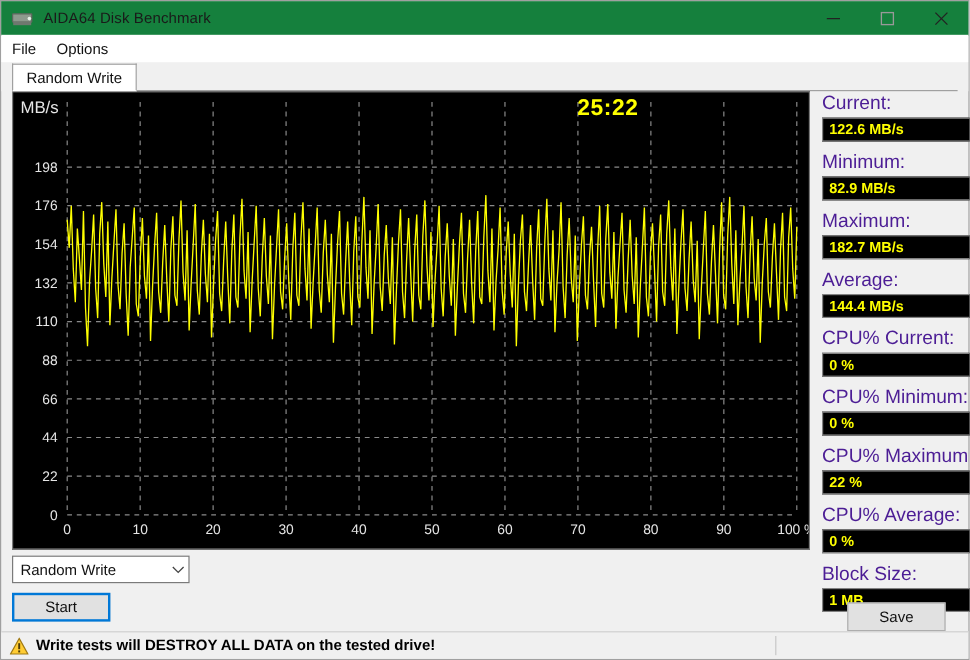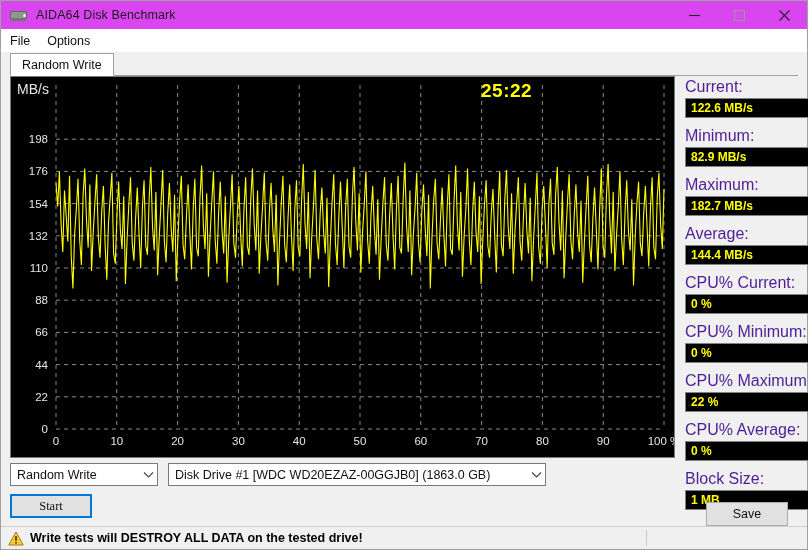--- a/index.html
+++ b/index.html
@@ -14,21 +14,21 @@
     position: relative;
     width: 808px; height: 550px;
     background: #f0f0f0;
     border: 1px solid #a0a0a0;
     display: flex; flex-direction: column;
   }
 
   
   #titlebar {
     height: 29px; min-height: 29px;
-    background: #d946ef;
+    background: #15803d;
     display: flex; align-items: center;
     border-bottom: 1px solid #ffffff;
     justify-content: space-between;
   }
   #title-icon {
     width: 18px; height: 16px;
     margin-left: 9px; margin-right: 8px;
     position: relative; flex: 0 0 auto;
   }
   #title-icon .drive-body {
@@ -188,21 +188,21 @@
     background: #e1e1e1;
     border: 1px solid #adadad;
     display: flex; align-items: center; justify-content: center;
     font-size: 12.5px; color: #111;
   }
   .btn.focused {
     border: 2px solid #0078d7;
     background: #e1e1e1;
   }
   .btn.disabled { color: #a0a0a0; background: #e4e4e4; border-color: #c8c8c8; }
-  #btn-start { margin-right: 10px; font-family: Liberation Serif, serif; }
+  #btn-start { margin-right: 10px; }
   #btn-save { margin-left: auto; margin-right: 10px; margin-top: 16px; }
 
   
   #statusbar {
     margin-top: 7px;
     height: 20px; min-height: 23px;
     background: #f0f0f0;
     border-top: 1px solid #d0d0d0;
     display: flex; align-items: center;
     padding-left: 7px;
@@ -373,28 +373,20 @@
 
   <div id="rowselect">
     <div class="combo" id="combo-test">
       <div class="combo-text">Random Write</div>
       <div class="arrow">
         <svg width="11" height="8" viewBox="0 0 11 8">
             <polyline points="1,1.5 5.5,6 10,1.5" fill="none" stroke="#444" stroke-width="1.1"></polyline>
           </svg>
       </div>
     </div>
-    <div class="combo" id="combo-drive">
-      <div class="combo-text">Disk Drive #1  [WDC WD20EZAZ-00GGJB0]  (1863.0 GB)</div>
-      <div class="arrow">
-        <svg width="11" height="8" viewBox="0 0 11 8">
-            <polyline points="1,1.5 5.5,6 10,1.5" fill="none" stroke="#444" stroke-width="1.1"></polyline>
-          </svg>
-      </div>
-    </div>
   </div>
 
   <div id="rowbuttons">
     <div class="btn focused" id="btn-start">Start</div>
     <div class="btn" id="btn-save">Save</div>
   </div>
 
   <div id="statusbar">
     <svg id="warn-icon" viewBox="0 0 16 15">
       <polygon points="8,1 15.2,14 0.8,14" fill="#ffcc33" stroke="#a07a14" stroke-width="1"></polygon>

